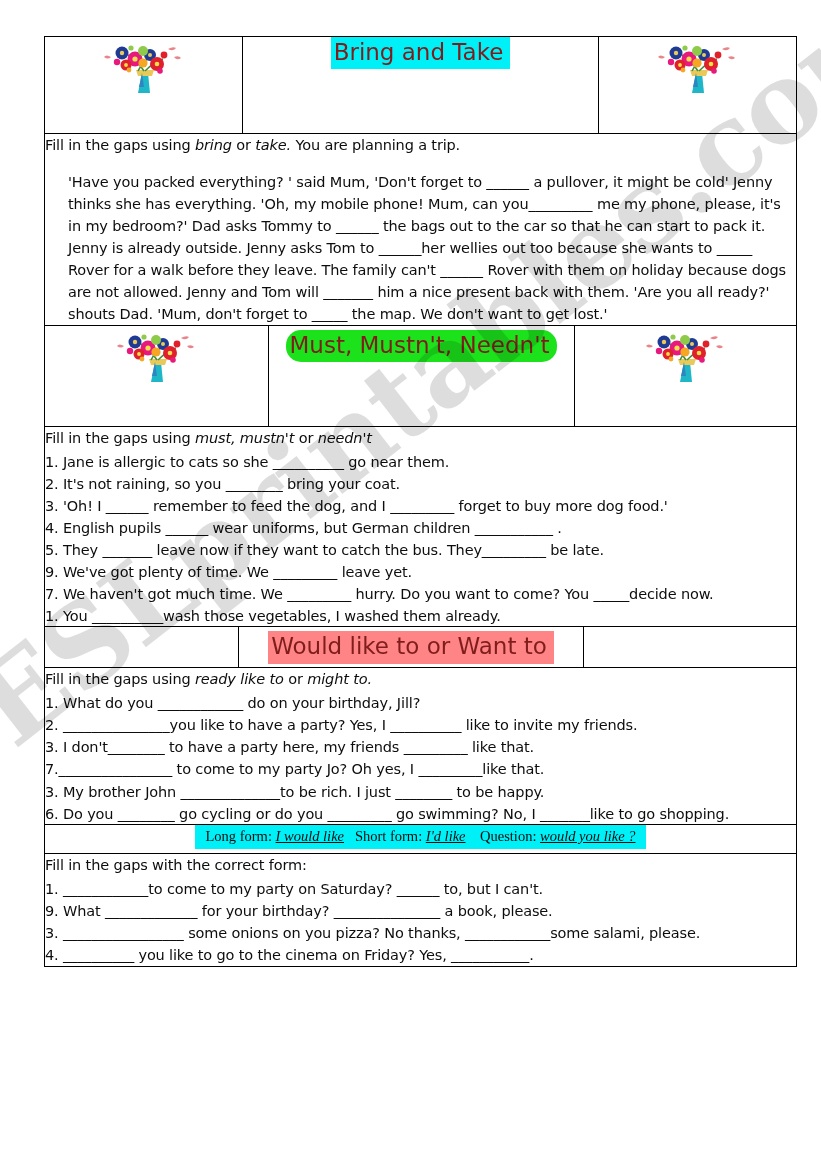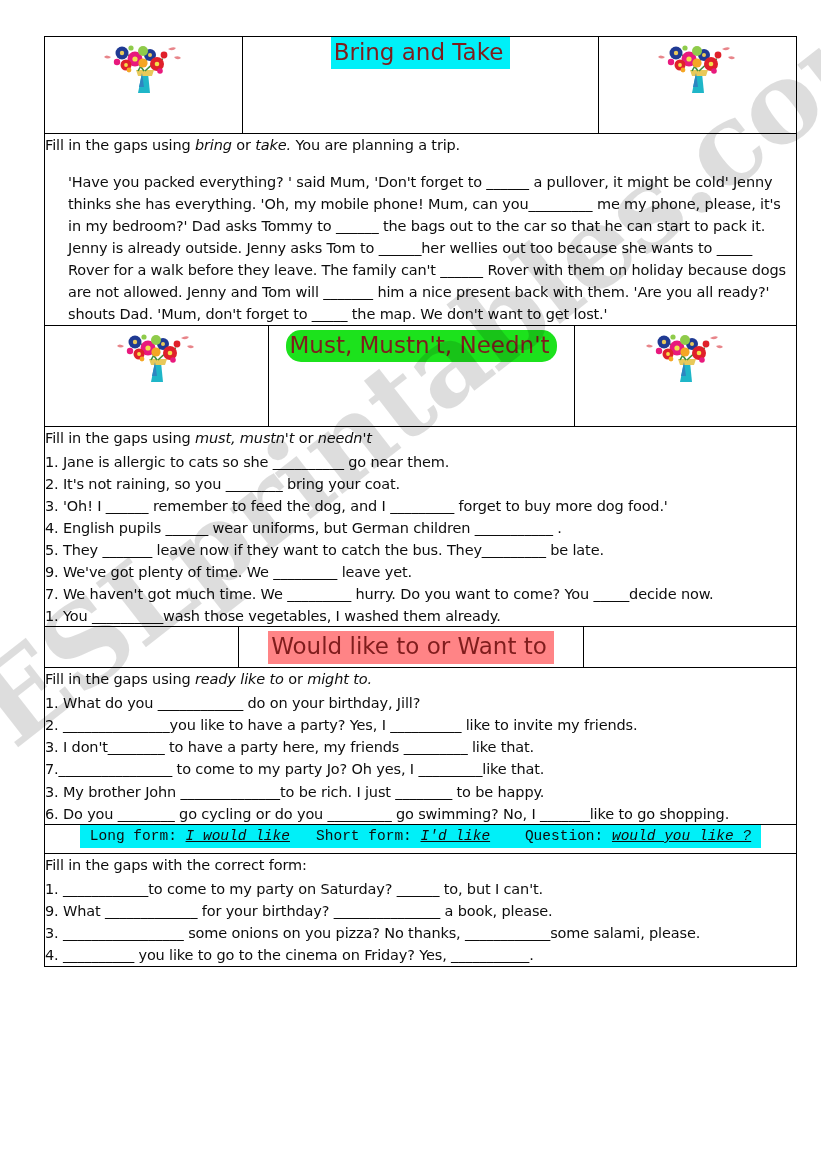--- a/index.html
+++ b/index.html
@@ -119,21 +119,21 @@
     height: 28px;
     vertical-align: middle;
   }
   .formbar-inner {
     display: block;
     text-align: center;
   }
   .formbar-chip {
     display: inline-block;
     background: #00F0F8;
-    font-family: Liberation Mono, monospace;
+    font-family: Liberation Serif, serif;
     font-size: 14.5px;
     color: #0d0d0d;
     padding: 3px 10px 4px 10px;
     white-space: nowrap;
   }
   .formbar-chip .u { text-decoration: underline; font-style: italic; }
 
   
   .bouquet {
     display: inline-block;

